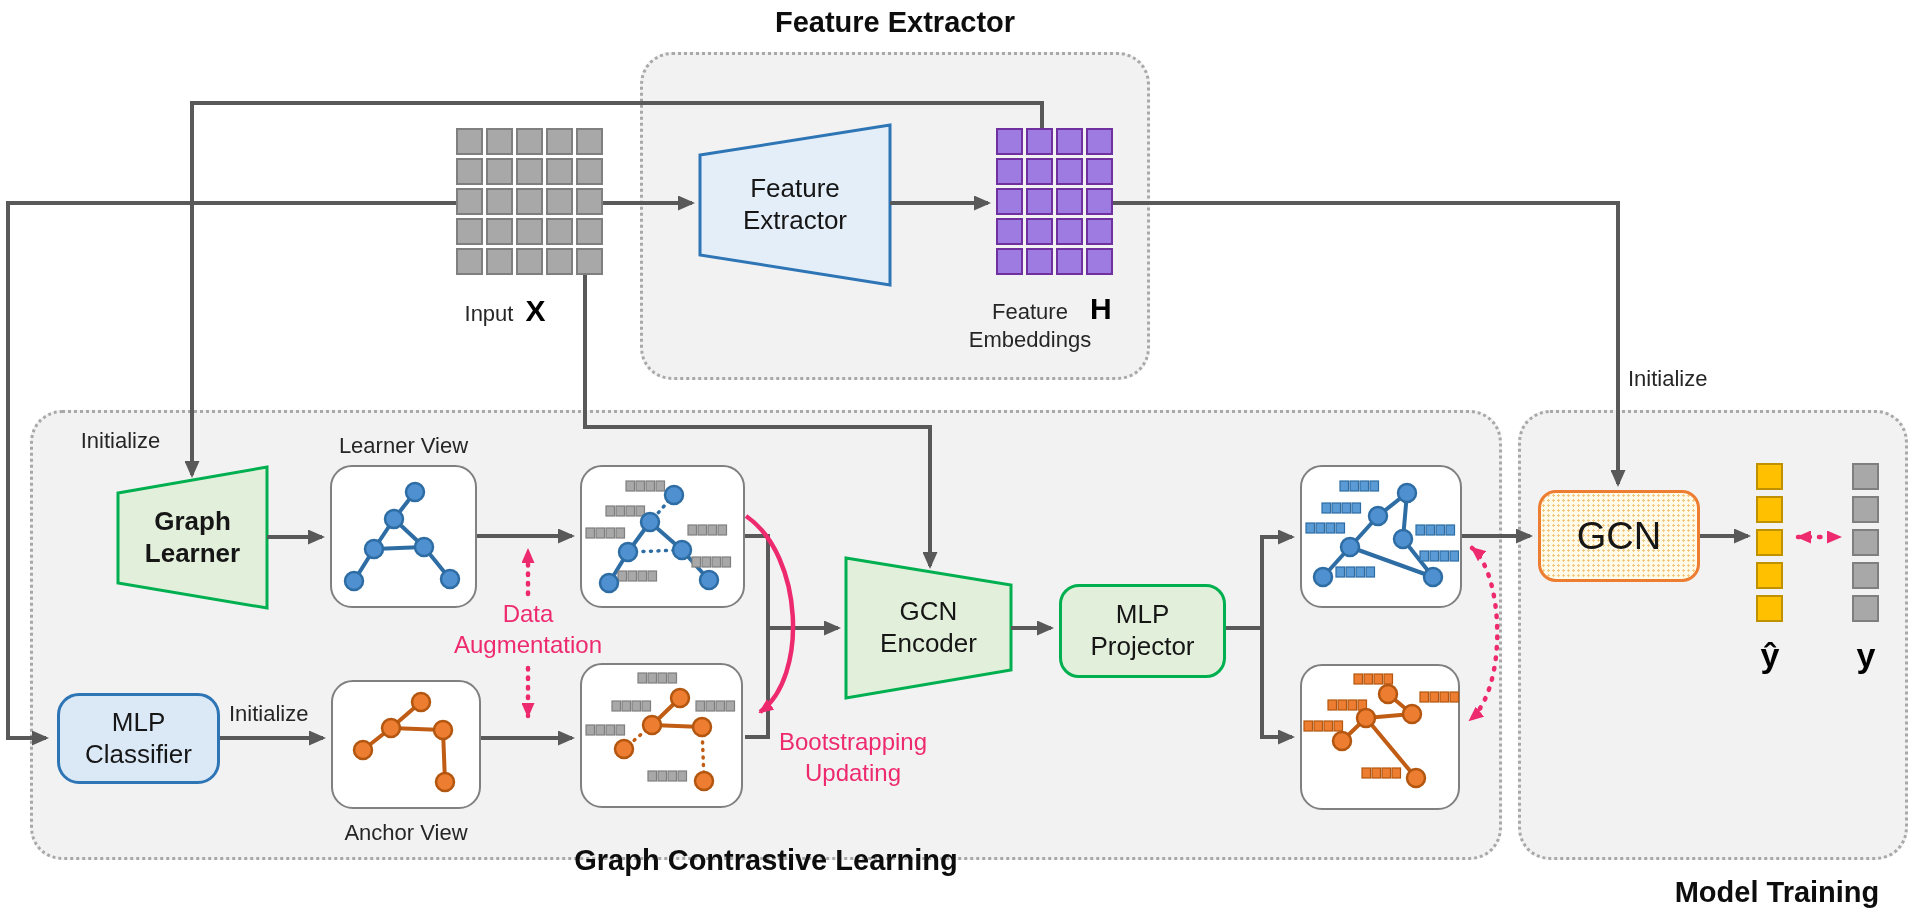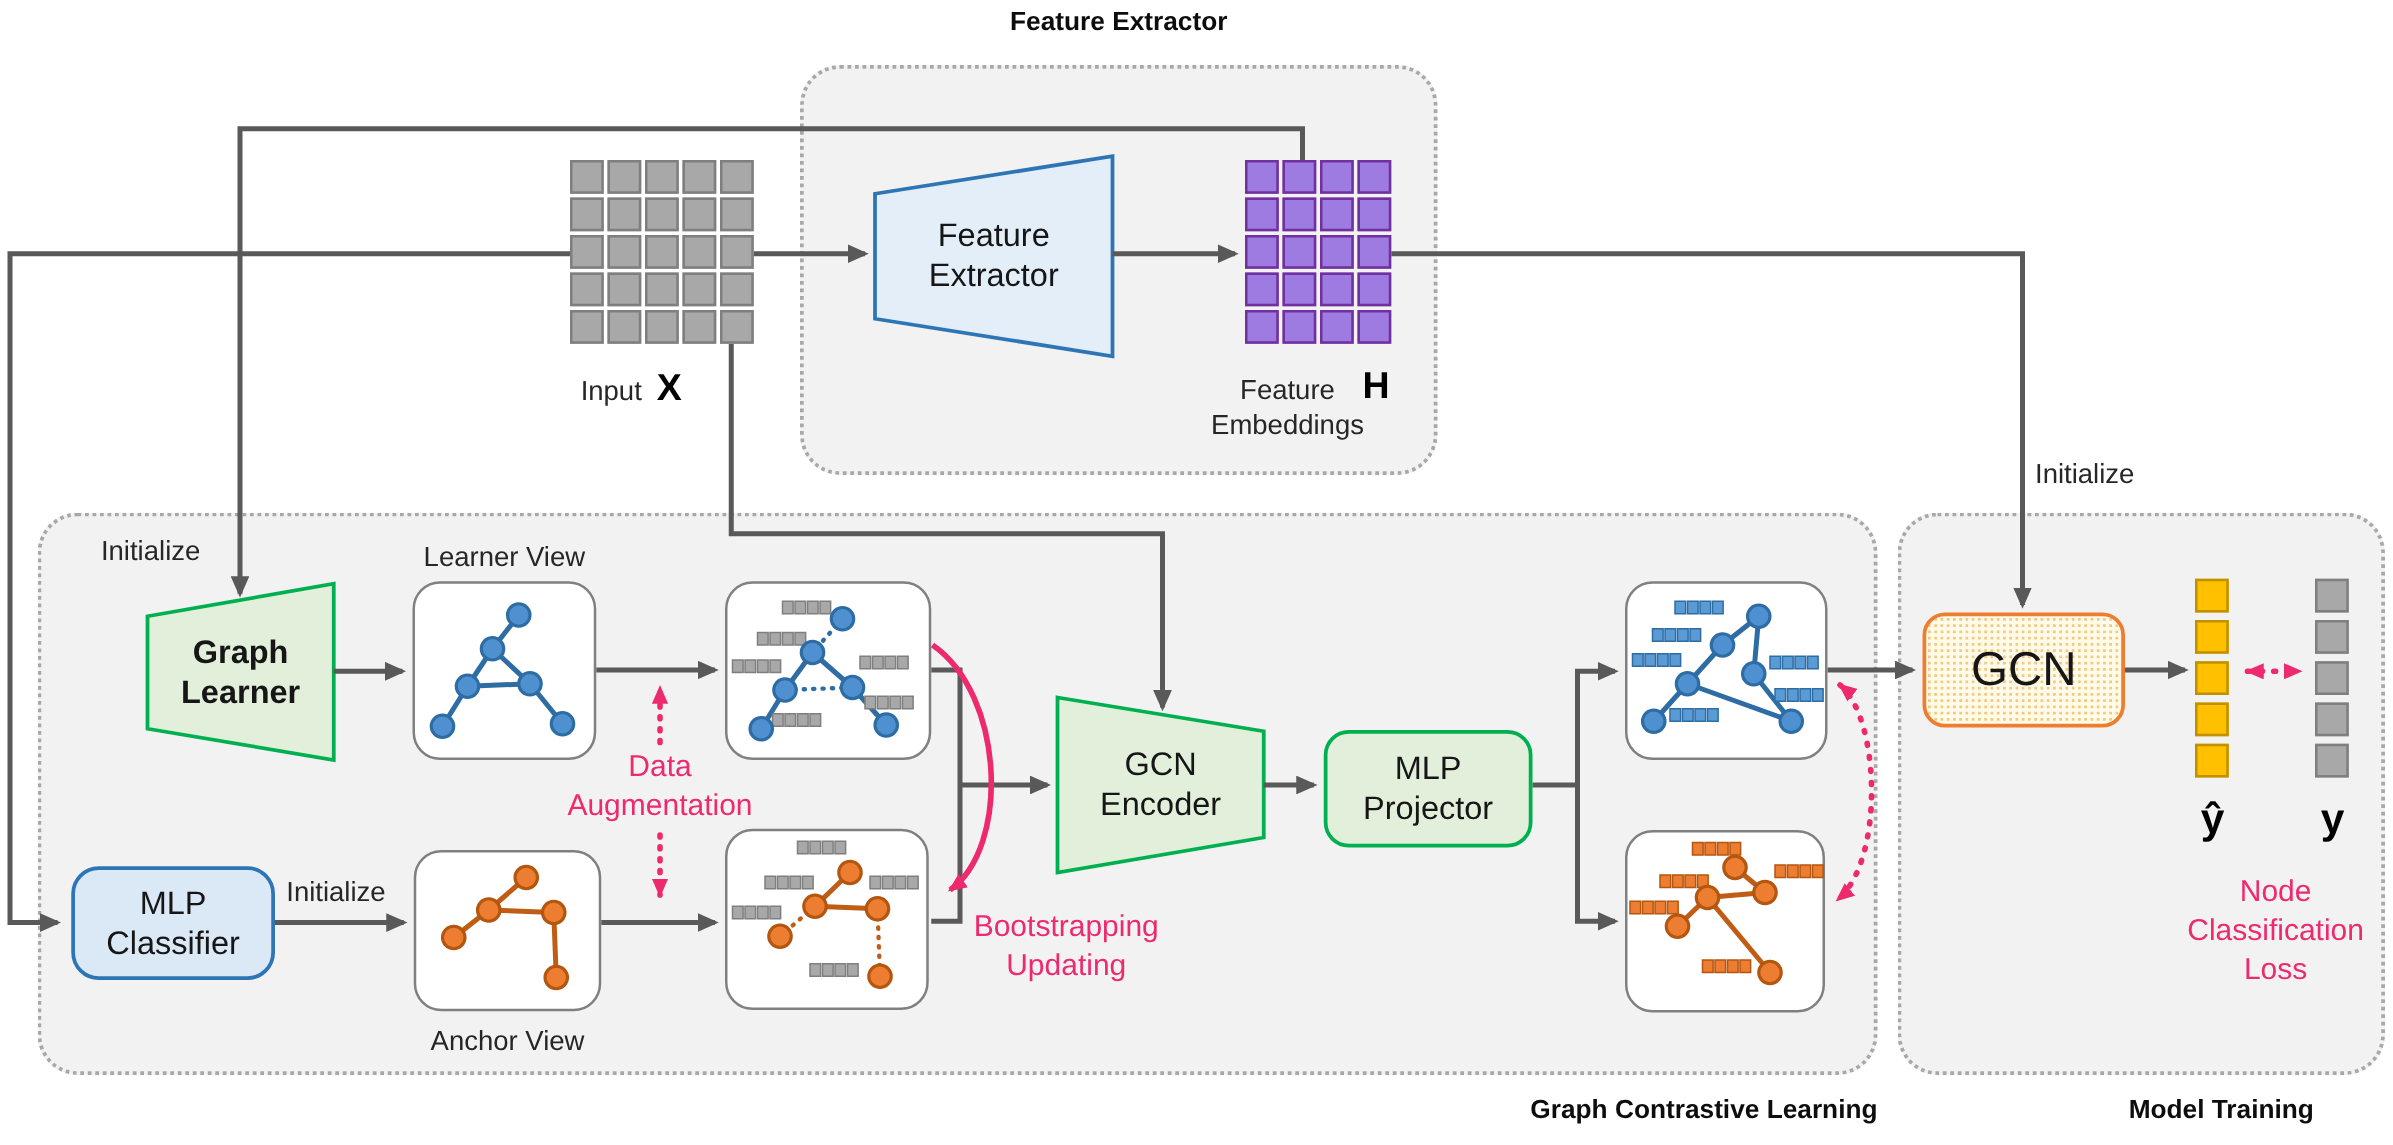--- a/index.html
+++ b/index.html
@@ -1,19 +1,19 @@
 <!DOCTYPE html>
 <html><head>
 <meta charset="utf-8">
 <style>
   html,body{margin:0;padding:0;background:#ffffff;font-family:"Liberation Sans", sans-serif;}
   #canvas{position:relative;width:1914px;height:916px;background:#ffffff;overflow:hidden;}
   .abs{position:absolute;}
   .container{position:absolute;background:#f2f2f2;border:3px dotted #a8a8a8;border-radius:32px;box-sizing:border-box;}
-  .sec-title{position:absolute;font-weight:700;font-size:21px;color:#0d0d0d;text-align:center;}
+  .sec-title{position:absolute;font-weight:700;font-size:29px;color:#0d0d0d;text-align:center;}
   .blk-label{position:absolute;display:flex;flex-direction:column;justify-content:center;align-items:center;
              font-size:26px;color:#161616;line-height:1.22;text-align:center;}
   .box{position:absolute;box-sizing:border-box;display:flex;flex-direction:column;justify-content:center;align-items:center;
        font-size:26px;color:#161616;line-height:1.22;}
   .box-blue{background:#dbe8f6;border:3px solid #2e75b6;border-radius:22px;}
   .box-green{background:#e2efda;border:3px solid #00b050;border-radius:20px;}
   .box-gcn{background-color:#fffbe8;background-image:radial-gradient(#f3c97f 1.1px, transparent 1.1px);
            background-size:5px 5px;border:3px solid #ed7d31;border-radius:18px;font-size:38px;}
   .viewbox{position:absolute;background:#ffffff;border:2.5px solid #808080;border-radius:22px;box-sizing:border-box;}
   .viewbox svg{position:absolute;left:0;top:0;}
@@ -35,21 +35,21 @@
 </head>
 <body>
 
 <div id="canvas">
 
   <div class="container" style="left:640px;top:52px;width:510px;height:328px;"></div>
   <div class="container" style="left:30px;top:410px;width:1472px;height:450px;"></div>
   <div class="container" style="left:1518px;top:410px;width:390px;height:450px;"></div>
 
   <div class="sec-title" style="left:640px;top:6px;width:510px;">Feature Extractor</div>
-  <div class="sec-title" style="left:30px;top:876px;width:1472px;text-align:right;">Graph Contrastive Learning</div>
+  <div class="sec-title" style="left:30px;top:844px;width:1472px;">Graph Contrastive Learning</div>
   <div class="sec-title" style="left:1582px;top:876px;width:390px;">Model Training</div>
 
   <svg class="layer" width="1914" height="916">
     <defs>
       <marker id="ad" markerUnits="userSpaceOnUse" markerWidth="17" markerHeight="15" refX="14" refY="7.5" orient="auto">
         <path d="M0,0 L17,7.5 L0,15 Z" fill="#595959"></path>
       </marker>
     </defs>
 
     <polygon points="700,155 890,125 890,285 700,255" fill="#e4eef9" stroke="#2e75b6" stroke-width="3"></polygon>
@@ -324,19 +324,14 @@
   </svg>
 
   <div class="pink" style="left:440px;top:598px;width:176px;">
     <div>Data</div>
     <div>Augmentation</div>
   </div>
   <div class="pink" style="left:768px;top:726px;width:170px;">
     <div>Bootstrapping</div>
     <div>Updating</div>
   </div>
-  <div class="pink" style="left:1738px;top:698px;width:165px;">
-    <div>Node</div>
-    <div>Classification</div>
-    <div>Loss</div>
-  </div>
 
 </div>
 
 </body></html>

